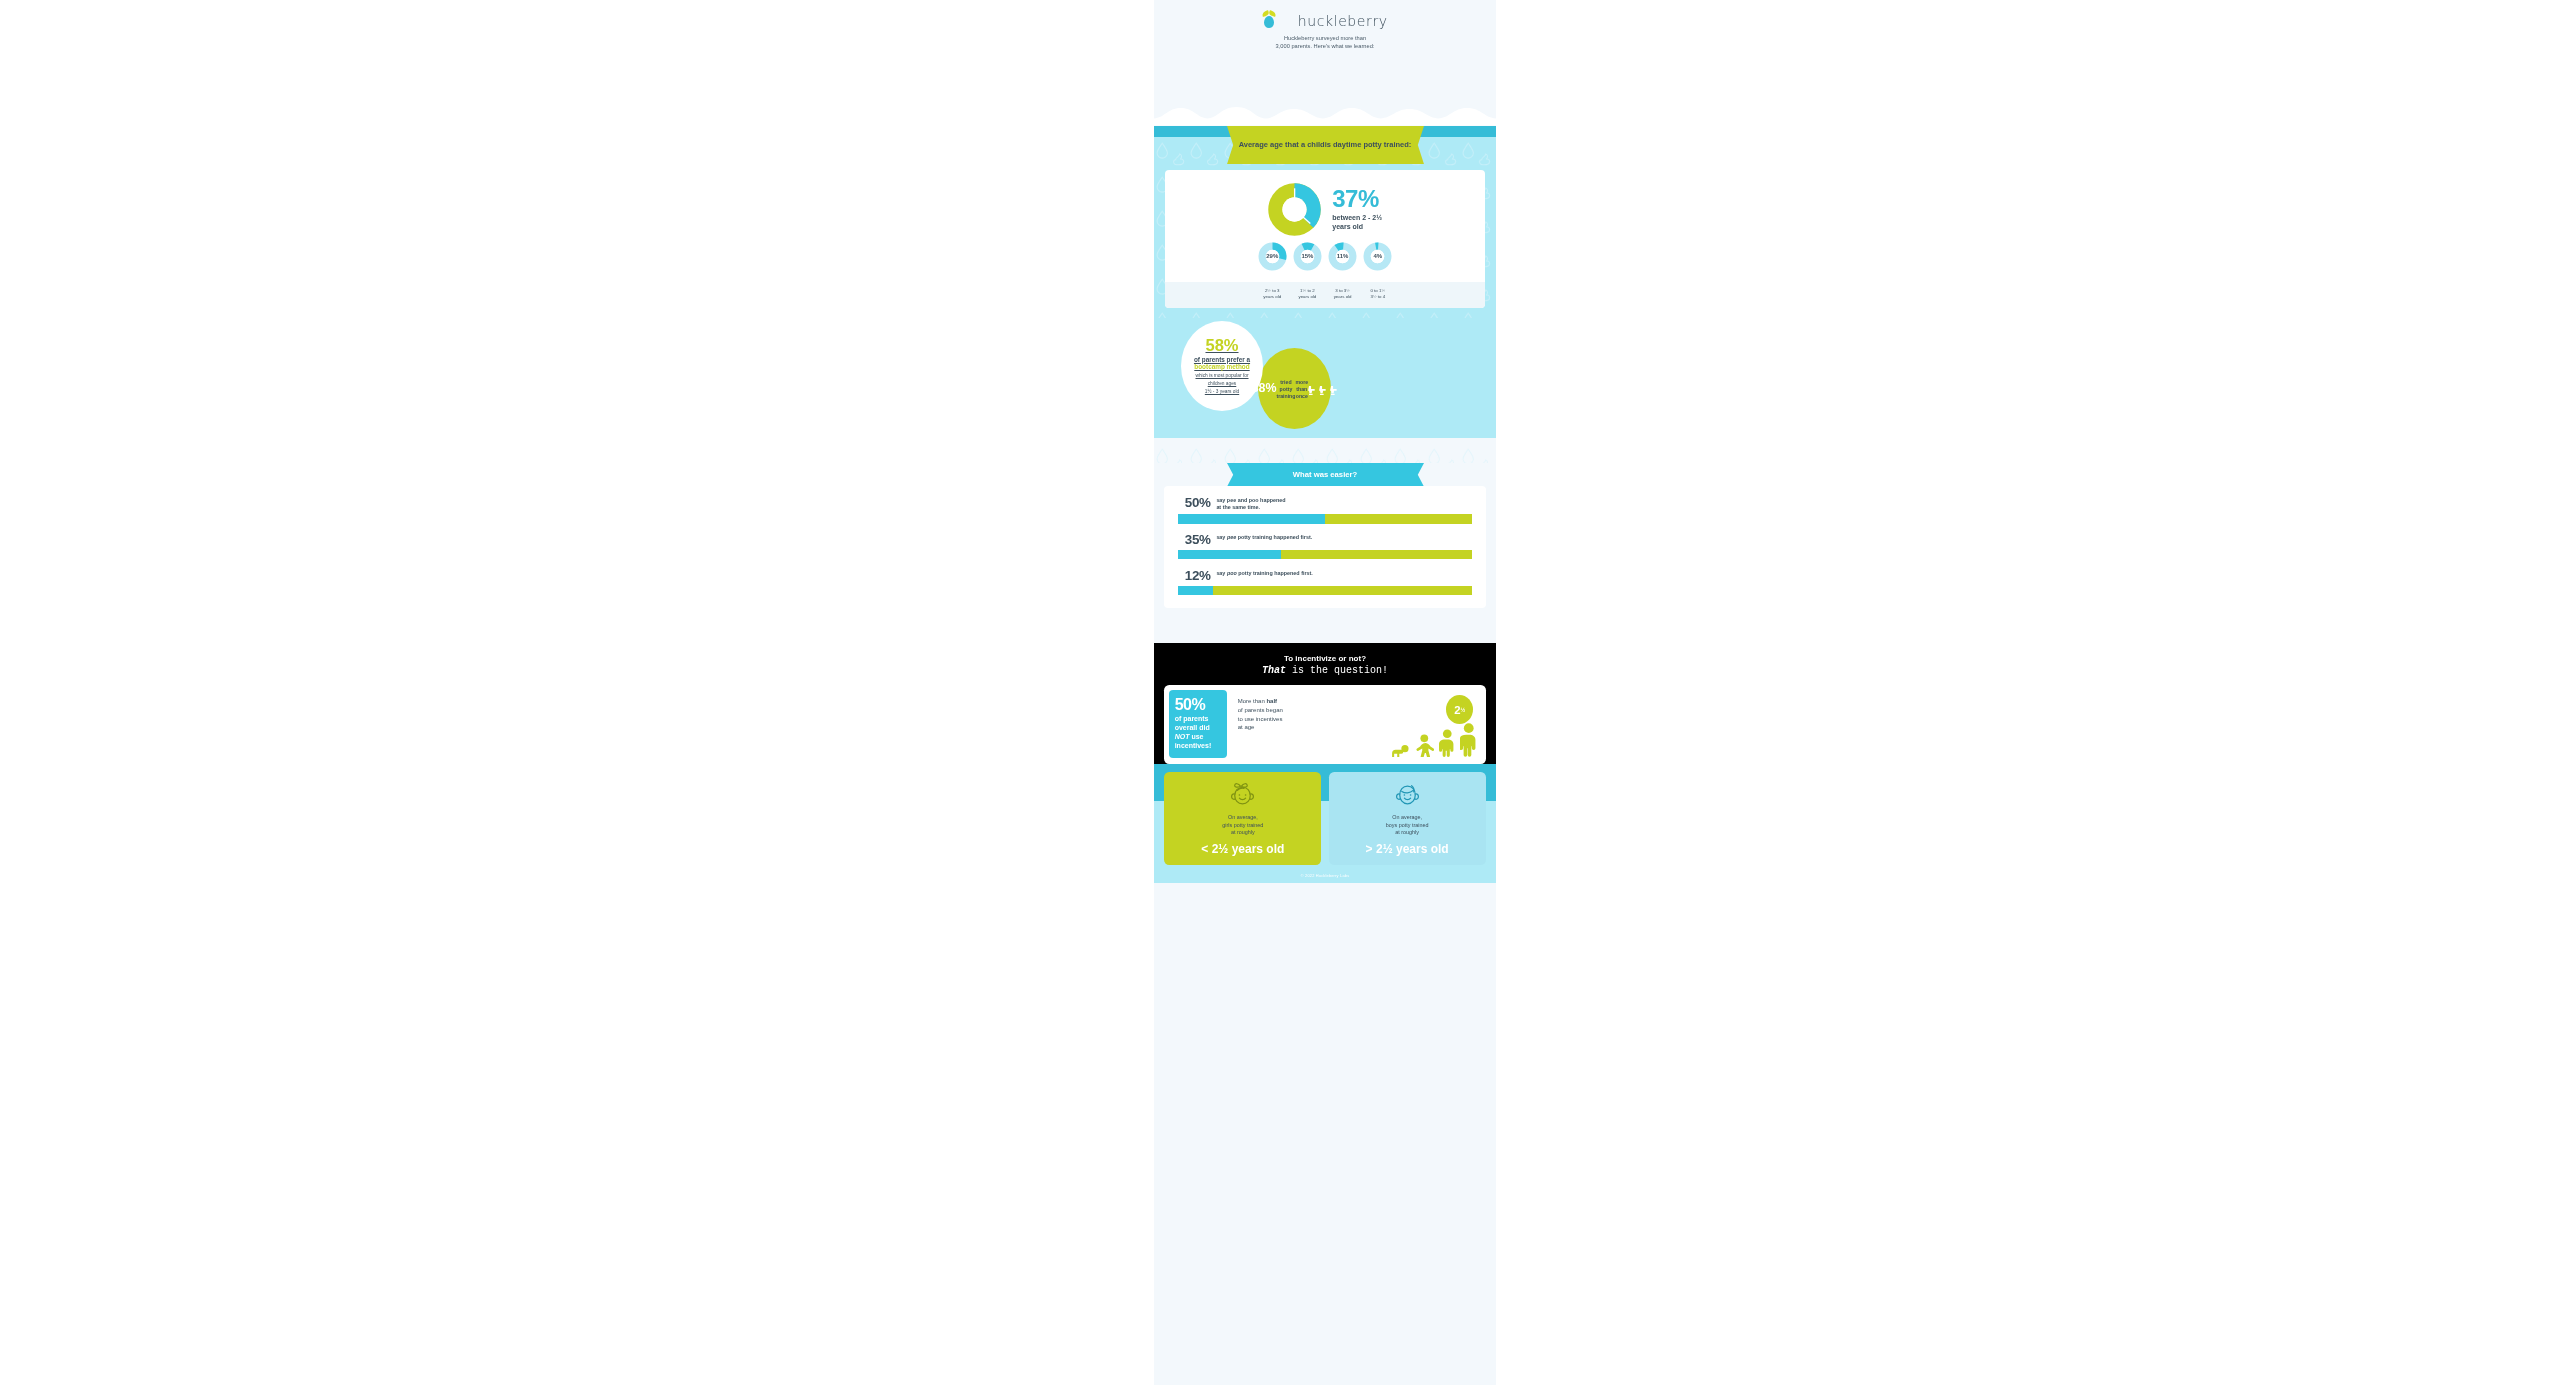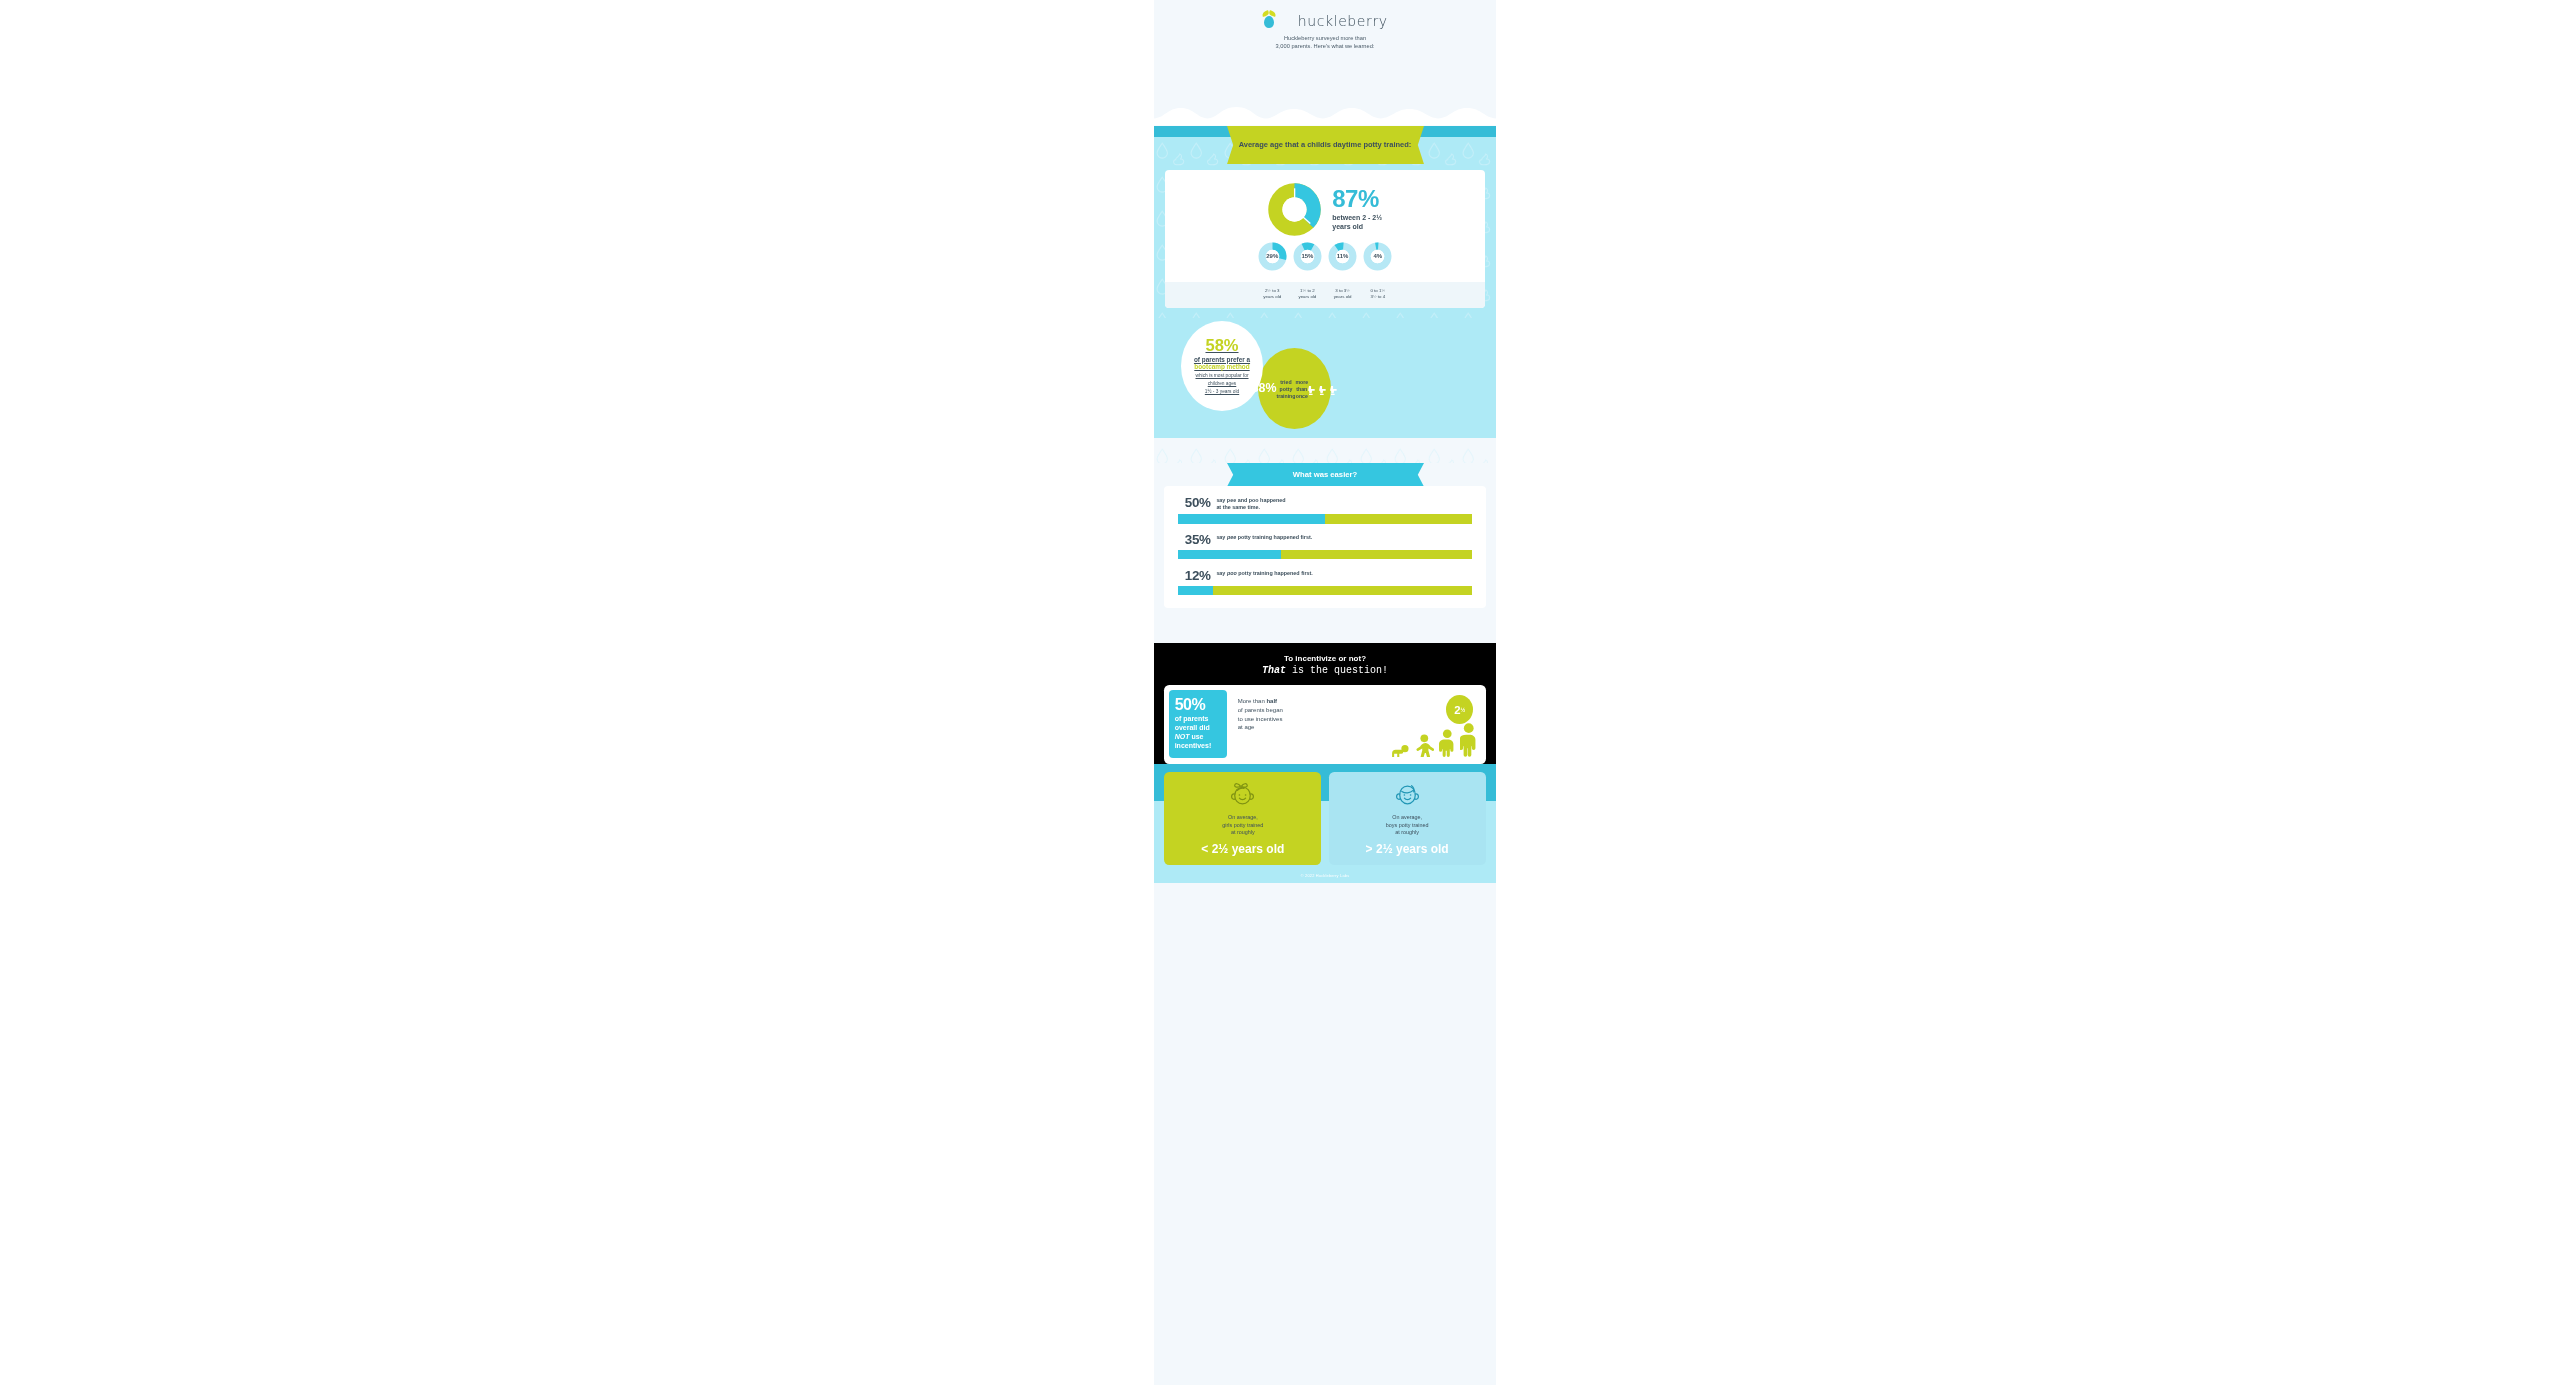--- a/index.html
+++ b/index.html
@@ -189,21 +189,21 @@
       <div class="card">
         <div class="big-donut-row">
           <svg class="big-donut" viewBox="0 0 100 100">
             <circle cx="50" cy="50" r="36" fill="none" stroke="#c4d322" stroke-width="27"></circle>
             <circle cx="50" cy="50" r="36" fill="none" stroke="#35c6e0" stroke-width="27" stroke-dasharray="83.7 142.4" transform="rotate(-90 50 50)"></circle>
             <circle cx="50" cy="50" r="23" fill="#ffffff"></circle>
             <rect x="49" y="10" width="2.5" height="28" fill="#ffffff" transform="rotate(0 50 50)"></rect>
             <rect x="49" y="62" width="2.5" height="28" fill="#ffffff" transform="rotate(-48 50 50)"></rect>
           </svg>
           <div class="big-stat">
-            <div class="big-pct">87%</div>
+            <div class="big-pct">37%</div>
             <div class="big-sub">
               <div>between 2 - 2½</div>
               <div>years old</div>
             </div>
           </div>
         </div>
 
         <div class="mini-row">
           <div class="mini">
             <svg viewBox="0 0 56 56" width="29" height="29">

